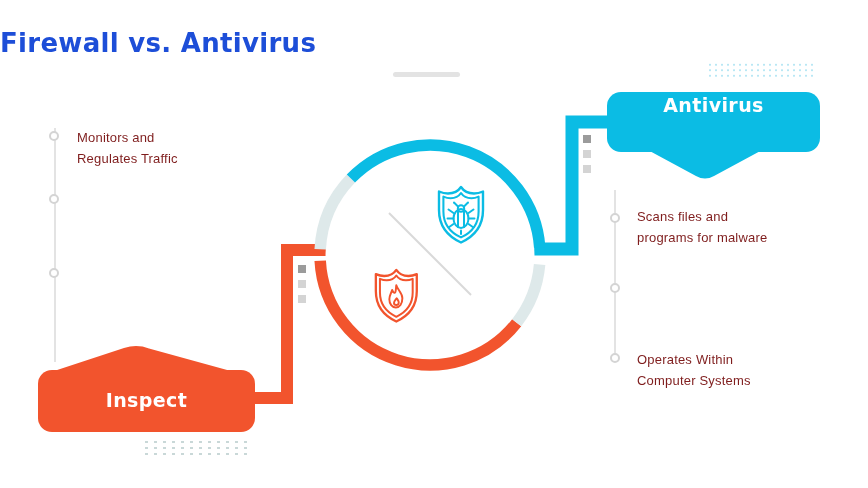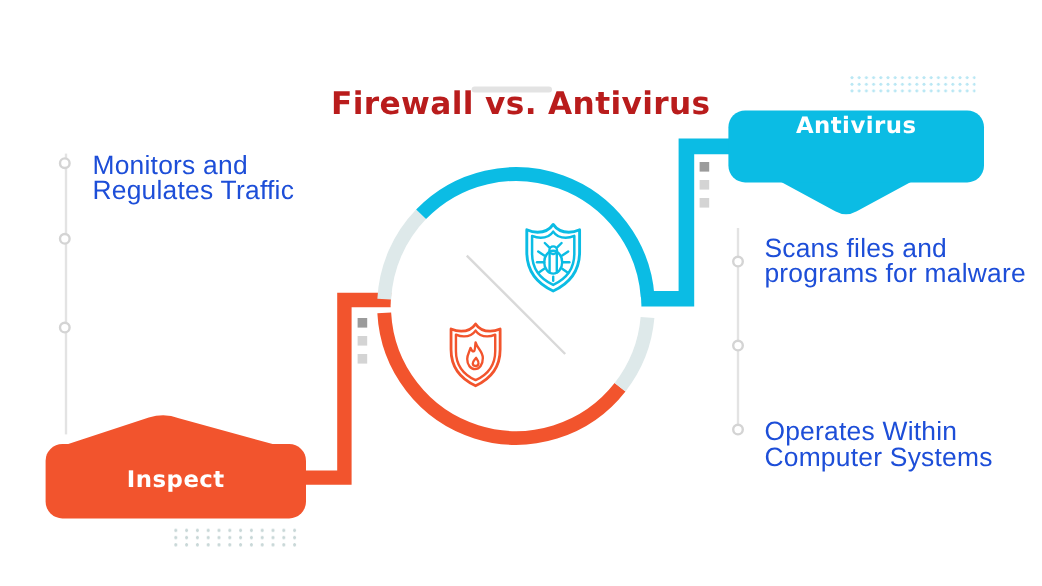--- a/index.html
+++ b/index.html
@@ -2,32 +2,32 @@
 <html><head>
 <meta charset="utf-8">
 <style>
   html,body{margin:0;padding:0;background:#fff;}
   #canvas{
     position:relative;width:868px;height:488px;background:#fff;overflow:hidden;
     font-family:"Liberation Sans",sans-serif;
   }
   .abs{position:absolute;}
   .title{
-    left:0;right:0;top:28px;text-align:center;
+    left:0;right:0;top:28px;text-align:left;
     font-family:"DejaVu Sans","Liberation Sans",sans-serif;
-    font-size:26px;font-weight:bold;color:#b91c1c;letter-spacing:.3px;margin-top:44px;
+    font-size:26px;font-weight:bold;color:#1d4ed8;letter-spacing:.3px;
   }
   .title-underline{left:393px;top:72px;width:67px;height:5px;background:#e3e3e3;border-radius:3px;}
   .timeline{width:2px;background:#e3e3e3;}
   .bullet{
     width:10px;height:10px;border-radius:50%;
     border:2px solid #d4d4d4;background:#fff;box-sizing:border-box;
   }
   .item{
-    font-size:22px;line-height:21px;color:#1d4ed8;letter-spacing:.2px;
+    font-size:13px;line-height:21px;color:#7f1d1d;letter-spacing:.2px;
     white-space:pre-line;
   }
   .banner-label{
     text-align:center;color:#fff;font-weight:bold;font-size:19px;letter-spacing:.4px;
     font-family:"DejaVu Sans","Liberation Sans",sans-serif;
   }
   .dots-cyan{
     left:707px;top:62px;width:106px;height:16px;
     background-image:radial-gradient(circle,#b9e7f4 1.1px,transparent 1.4px);
     background-size:6px 5.5px;
@@ -123,21 +123,21 @@
   <div class="abs bullet" style="left:49px;top:131px"></div>
   <div class="abs bullet" style="left:49px;top:194px"></div>
   <div class="abs bullet" style="left:49px;top:268px"></div>
   <div class="abs item" style="left:77px;top:127px">Monitors and
 Regulates Traffic</div>
 
   <div class="abs timeline" style="left:614px;top:190px;height:170px"></div>
   <div class="abs bullet" style="left:610px;top:213px"></div>
   <div class="abs bullet" style="left:610px;top:283px"></div>
   <div class="abs bullet" style="left:610px;top:353px"></div>
-  <div class="abs item" style="left:637px;top:196px">Scans files and
+  <div class="abs item" style="left:637px;top:206px">Scans files and
 programs for malware</div>
   <div class="abs item" style="left:637px;top:349px">Operates Within
 Computer Systems</div>
 
   <div class="abs banner-label" style="left:38px;top:389px;width:217px">Inspect</div>
   <div class="abs banner-label" style="left:607px;top:94px;width:213px">Antivirus</div>
 
 </div>
 
 </body></html>

